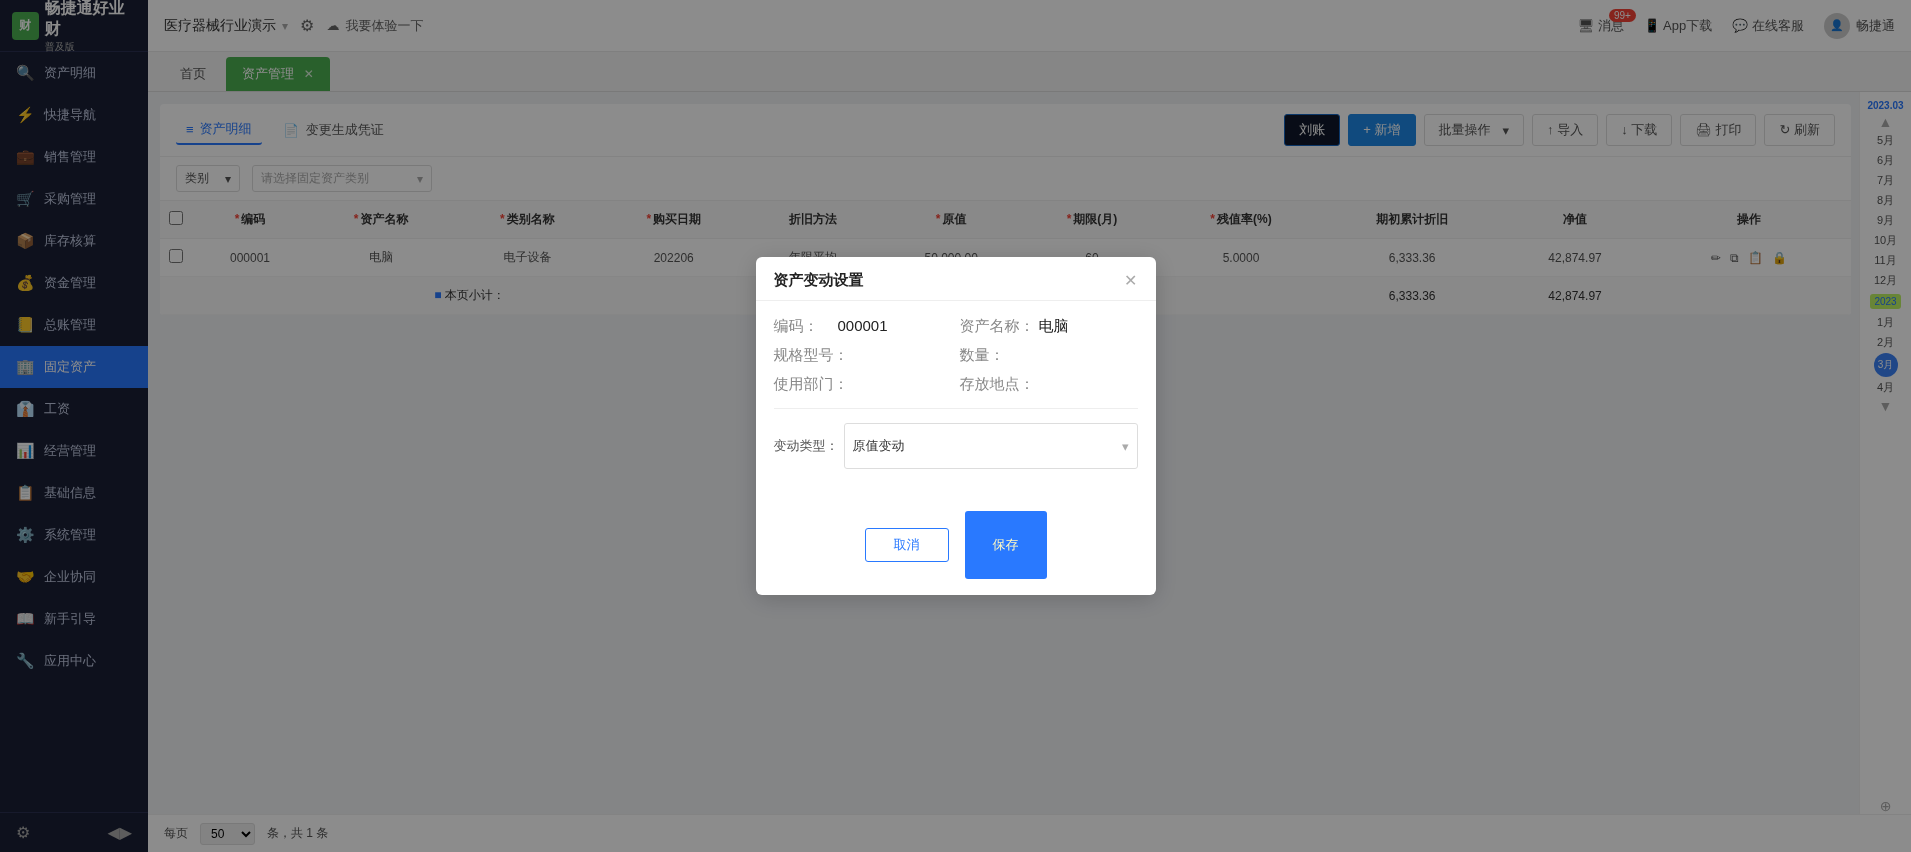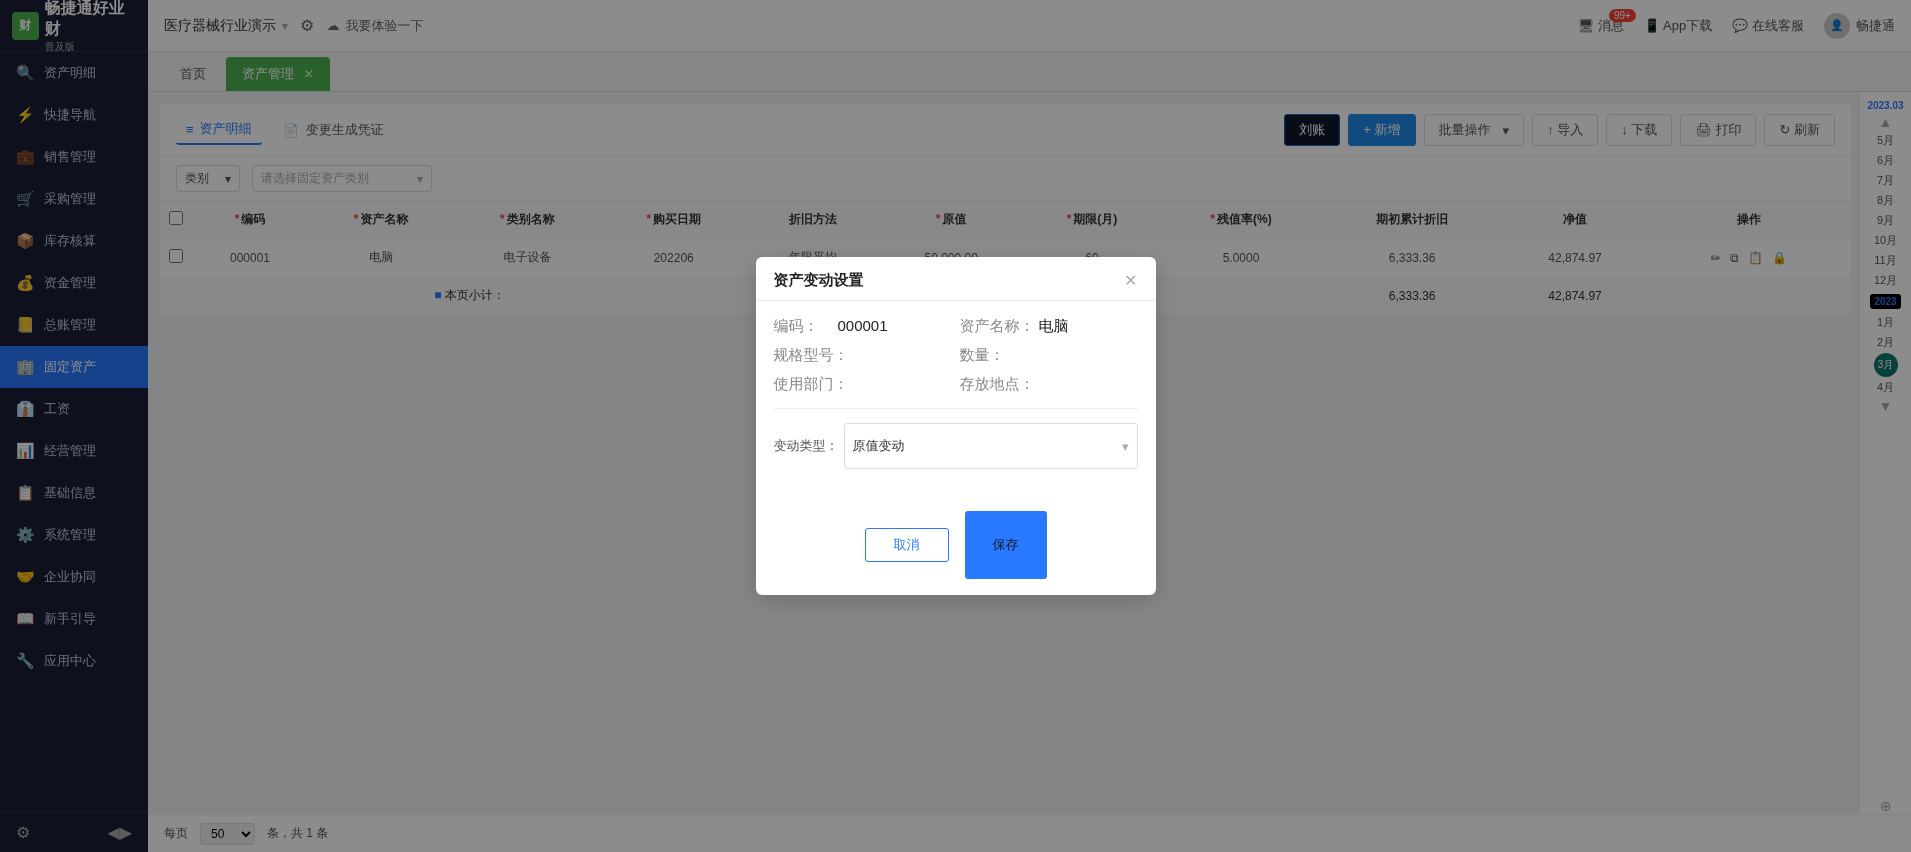--- a/index.html
+++ b/index.html
@@ -281,21 +281,21 @@
       border: 1px solid #2979ff;
       color: #2979ff;
       background: #fff;
       border-radius: 3px;
       font-size: 13px;
       cursor: pointer;
     }
     .btn-save {
       padding: 25px 28px;
       border: none;
-      color: #0f172a;
+      color: #fef9c3;
       background: #2979ff;
       border-radius: 3px;
       font-size: 13px;
       cursor: pointer;
     }
 
     .checkbox-cell { width: 32px; }
     input[type="checkbox"] { width: 14px; height: 14px; }
   </style>
 </head>
@@ -538,24 +538,24 @@
       <div style="font-size:10px;color:#2979ff;font-weight:bold;padding:2px 3px;text-align:center;">2023.03</div>
       <div class="timeline-nav">▲</div>
       <div class="timeline-month">5月</div>
       <div class="timeline-month">6月</div>
       <div class="timeline-month">7月</div>
       <div class="timeline-month">8月</div>
       <div class="timeline-month">9月</div>
       <div class="timeline-month">10月</div>
       <div class="timeline-month">11月</div>
       <div class="timeline-month">12月</div>
-      <div style="font-size:10px;color:#2979ff;font-weight:bold;background:#000000;padding:2px 4px;border-radius:3px;margin:3px 0;">2023</div>
+      <div style="font-size:10px;color:#2979ff;font-weight:normal;background:#bef264;padding:2px 4px;border-radius:3px;margin:3px 0;">2023</div>
       <div class="timeline-month">1月</div>
       <div class="timeline-month">2月</div>
-      <div class="timeline-month active" style="background:#0f766e;color:#fff;border-radius:50%;width:24px;height:24px;display:flex;align-items:center;justify-content:center;font-size:10px;cursor:pointer;">3月</div>
+      <div class="timeline-month active" style="background:#3b82f6;color:#fff;border-radius:50%;width:24px;height:24px;display:flex;align-items:center;justify-content:center;font-size:10px;cursor:pointer;">3月</div>
       <div class="timeline-month">4月</div>
       <div class="timeline-nav">▼</div>
       <div style="font-size:14px;color:#aaa;cursor:pointer;margin-top:auto;">⊕</div>
     </div>
   </div>
 
   <div class="bottom-bar">
     <span>每页</span>
     <select class="page-size-select">
       <option>50</option>

